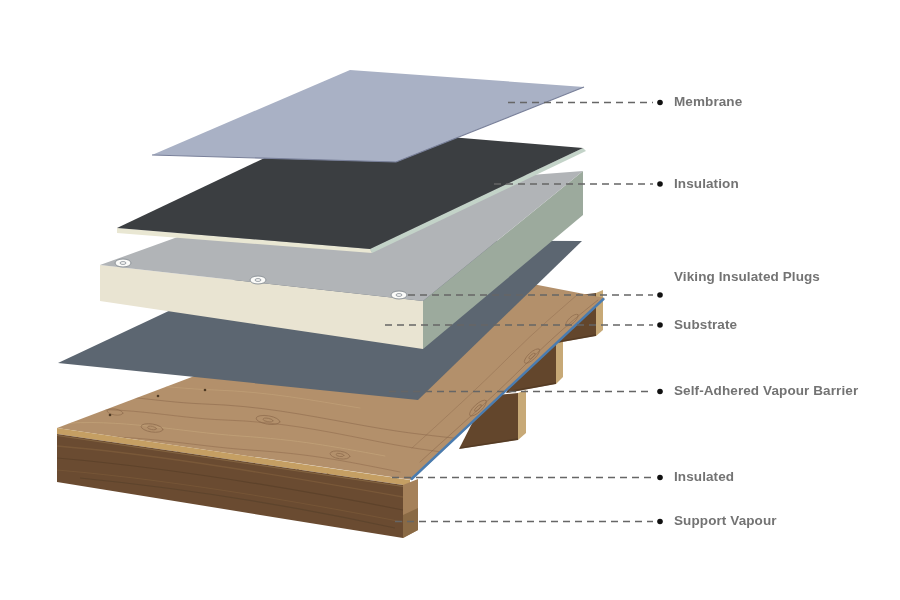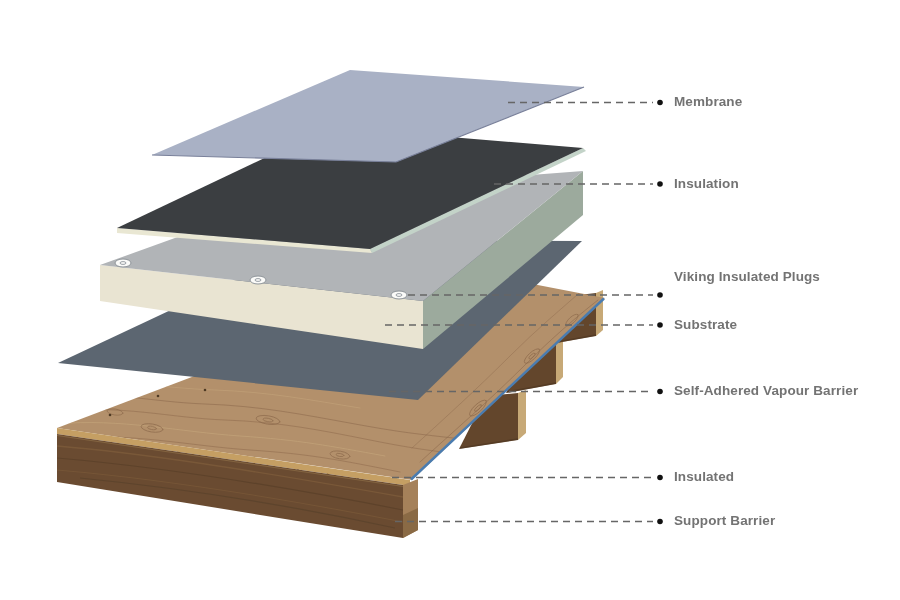--- a/index.html
+++ b/index.html
@@ -177,15 +177,15 @@
     <circle cx="660" cy="521.5" r="2.8"></circle>
   </g>
 </svg>
 
 <div class="layer-label" style="top:94px;">Membrane</div>
 <div class="layer-label" style="top:176px;">Insulation</div>
 <div class="layer-label" style="top:269px;">Viking Insulated Plugs</div>
 <div class="layer-label" style="top:317px;">Substrate</div>
 <div class="layer-label" style="top:383px;">Self-Adhered Vapour Barrier</div>
 <div class="layer-label" style="top:469px;">Insulated</div>
-<div class="layer-label" style="top:513px;">Support Barrier</div>
+<div class="layer-label" style="top:513px;">Support Vapour</div>
 
 </div>
 
 </body></html>

